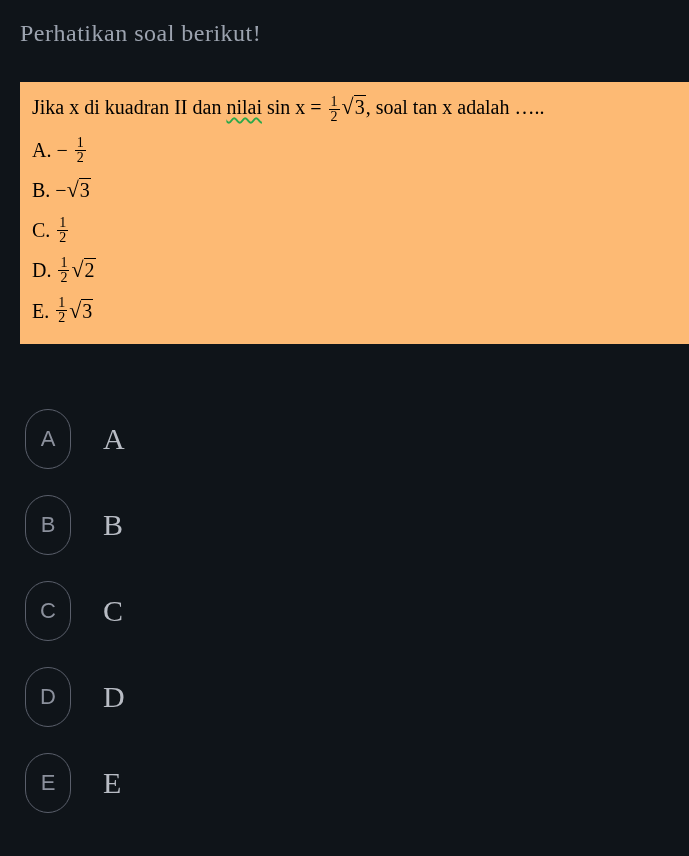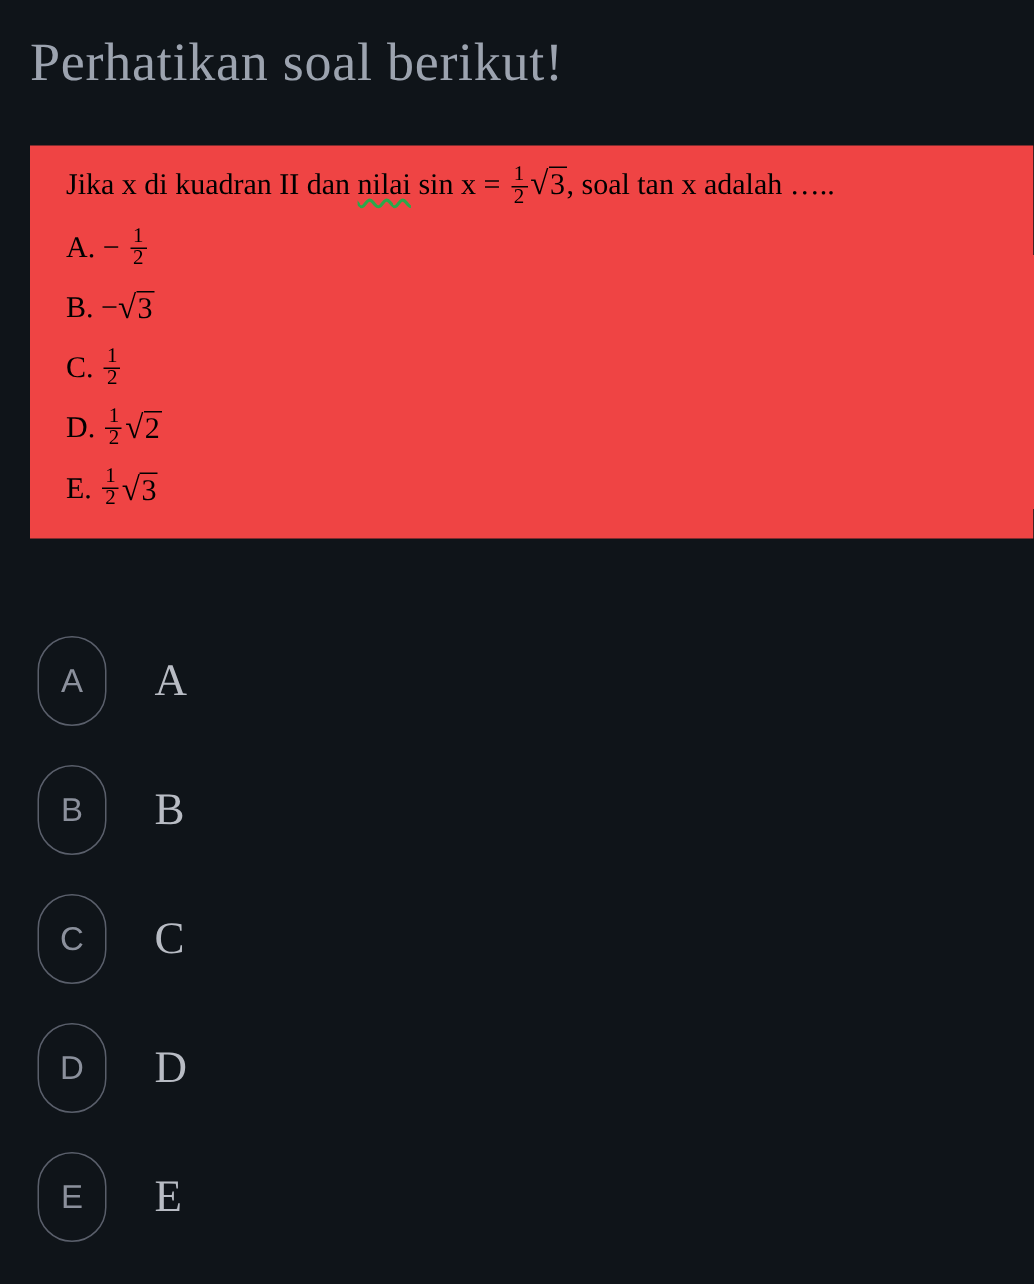--- a/index.html
+++ b/index.html
@@ -12,31 +12,31 @@
       width: 689px;
       height: 856px;
       font-family: Georgia, 'Times New Roman', serif;
       color: #b8bcc4;
       overflow: hidden;
     }
     .container {
       padding: 20px;
     }
     .heading {
-      font-size: 36px;
+      font-size: 24px;
       font-weight: normal;
       color: #9ca3af;
       margin-bottom: 35px;
       letter-spacing: 0.5px;
     }
     .question-image {
-      background: #ef4444;
+      background: #fdba74;
       margin-left: 0;
       margin-right: -20px;
-      padding: 10px 8px 8px 24px;
+      padding: 10px 8px 8px 12px;
       color: #000;
       font-family: 'Times New Roman', serif;
       font-size: 20px;
       line-height: 1.4;
     }
     .question-text {
       margin-bottom: 12px;
     }
     .underline-wavy {
       text-decoration: underline wavy #2ba84a;

